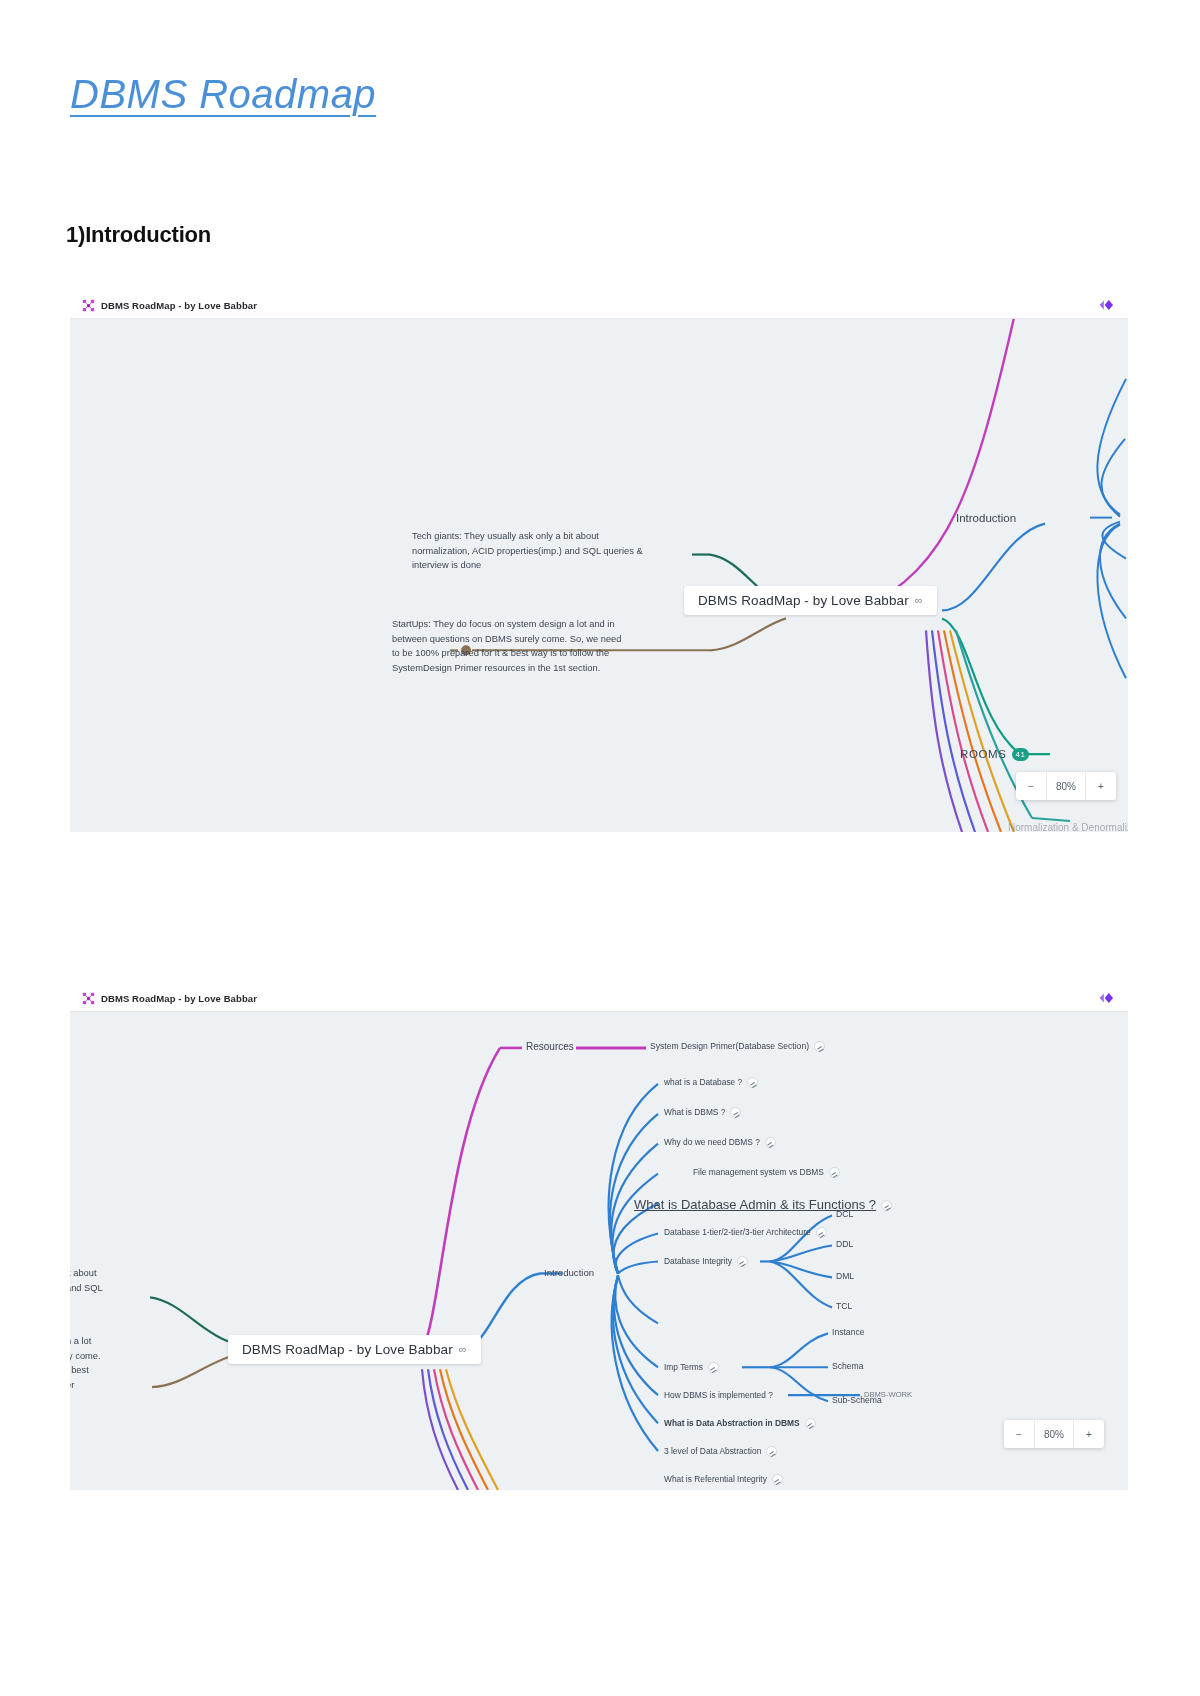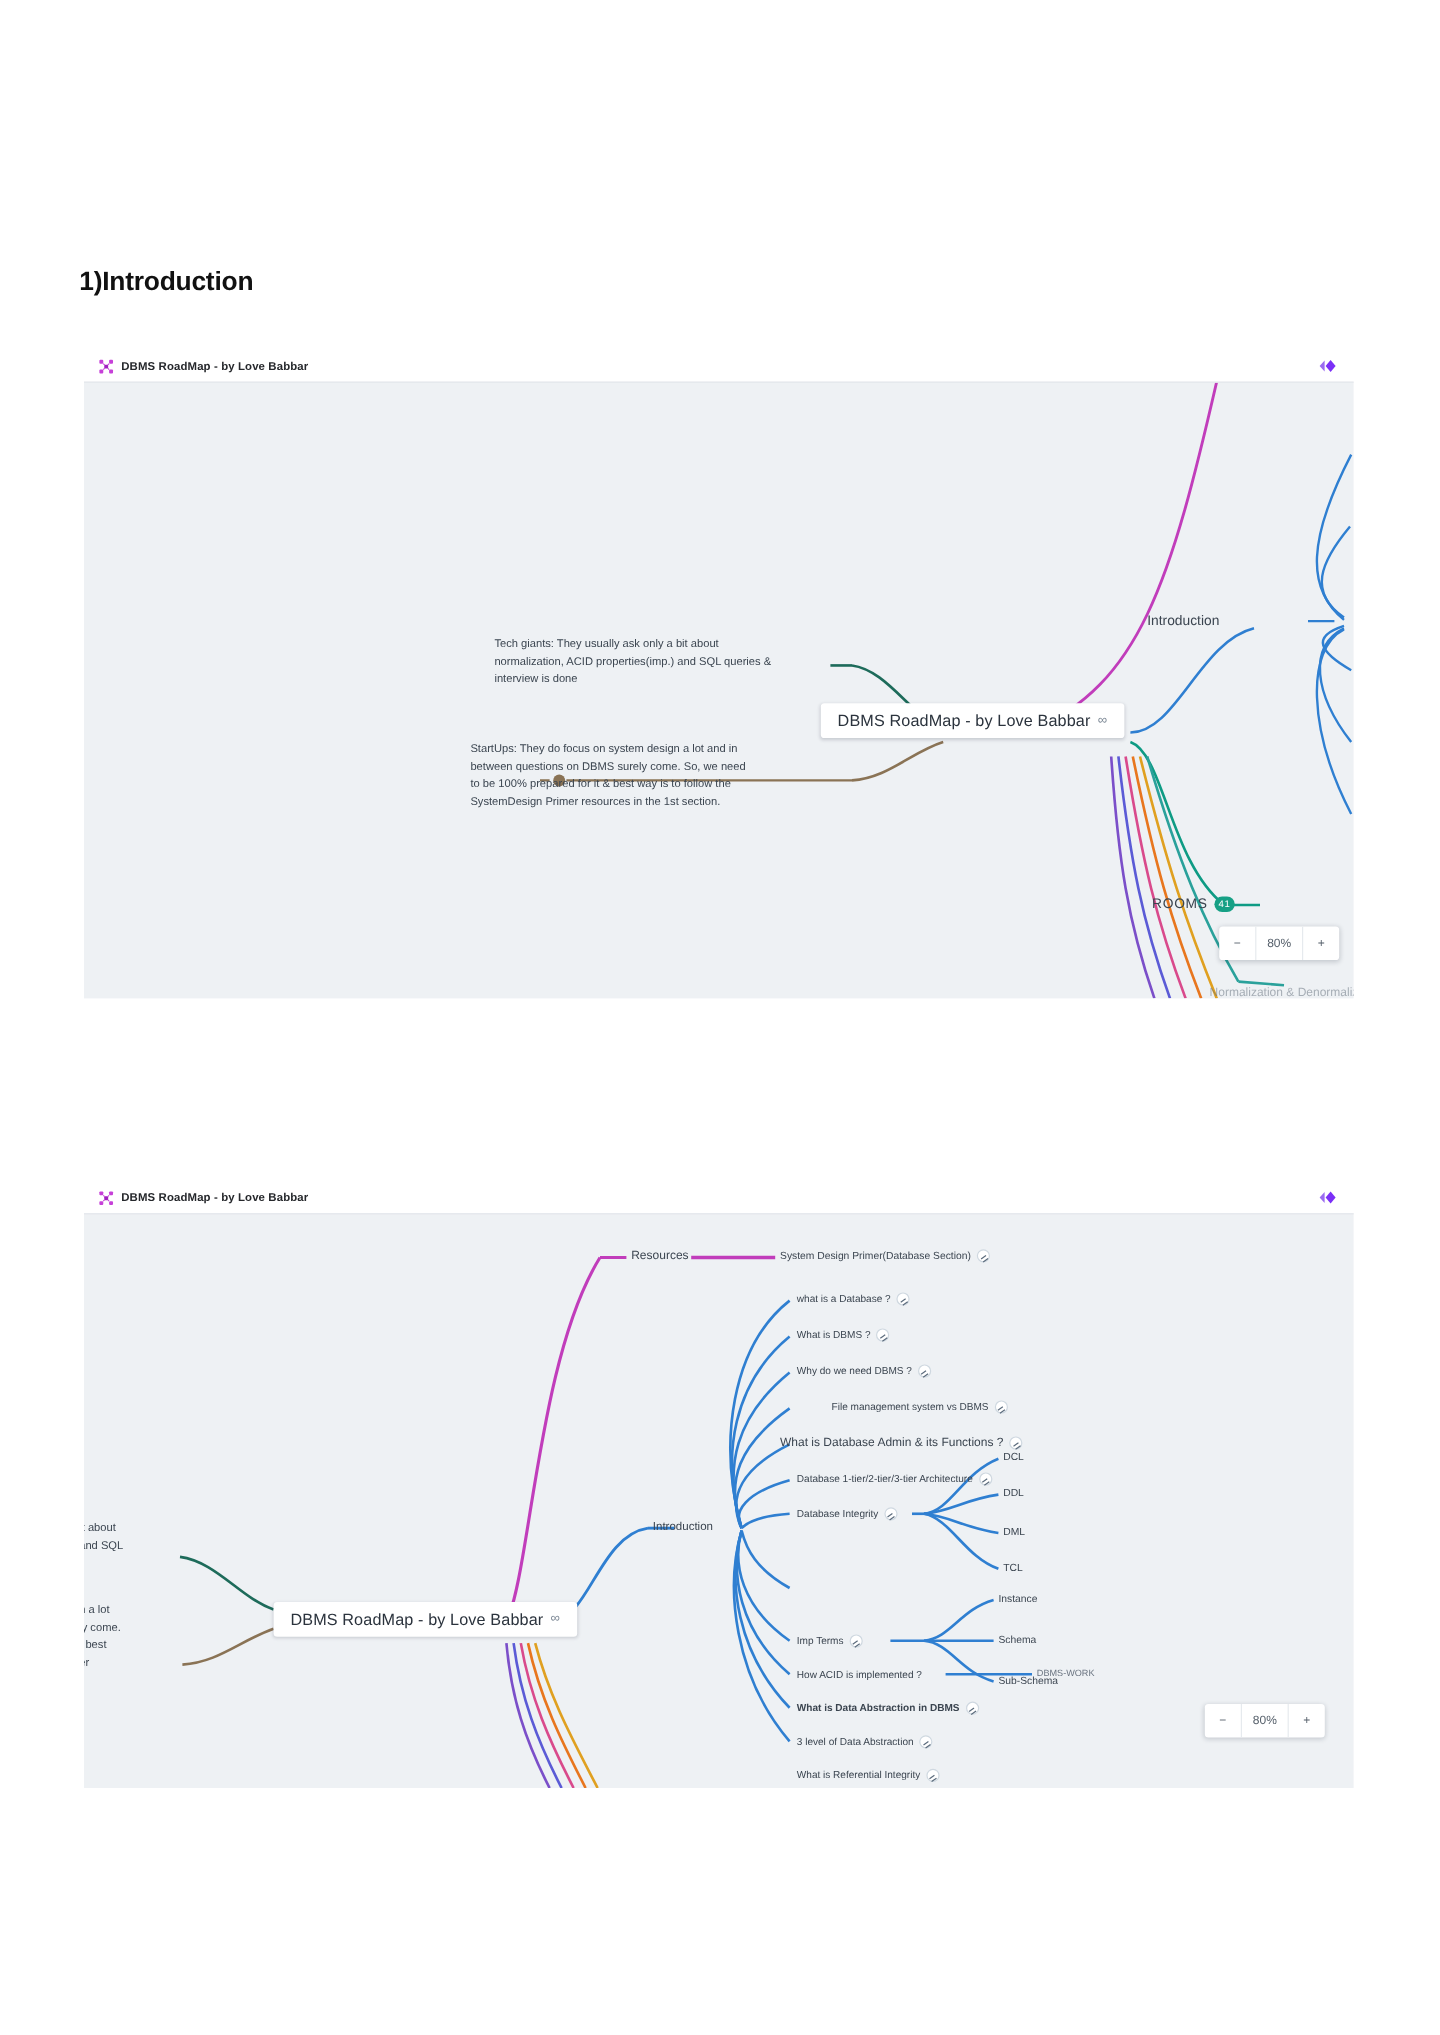--- a/index.html
+++ b/index.html
@@ -175,20 +175,21 @@
     height: 100%;
   }
   .zoom-minus, .zoom-plus { width: 30px; font-size: 13px; }
   .zoom-level { width: 40px; border-left: 1px solid #e6eaee; border-right: 1px solid #e6eaee; }
 </style>
 </head>
 <body>
 
 <div class="page">
 
+  <div class="doc-title">DBMS Roadmap</div>
   <div class="section-heading">1)Introduction</div>
 
   <div class="embed" style="left:70px; top:292px; width:1058px; height:540px;">
 
     <div class="embed-header">
       <svg class="node-icon" viewBox="0 0 16 16">
         <rect x="1" y="1" width="4" height="4" rx="1" fill="#c640d8"></rect>
         <rect x="11" y="1" width="4" height="4" rx="1" fill="#c640d8"></rect>
         <rect x="1" y="11" width="4" height="4" rx="1" fill="#c640d8"></rect>
         <rect x="11" y="11" width="4" height="4" rx="1" fill="#c640d8"></rect>
@@ -351,33 +352,33 @@
       </div>
       <div class="mm-text" style="left:594px; top:95px; font-size:8.4px;">
         <span>What is DBMS ?</span><span class="link-dot"></span>
       </div>
       <div class="mm-text" style="left:594px; top:125px; font-size:8.4px;">
         <span>Why do we need DBMS ?</span><span class="link-dot"></span>
       </div>
       <div class="mm-text" style="left:594px; top:155px; font-size:8.4px;margin-left:29px;">
         <span>File management system vs DBMS</span><span class="link-dot"></span>
       </div>
-      <div class="mm-text" style="left:580px; top:185px; font-size:10px;">
+      <div class="mm-text" style="left:564px; top:185px; font-size:13px;text-decoration:underline;">
         <span>What is Database Admin &amp; its Functions ?</span><span class="link-dot"></span>
       </div>
       <div class="mm-text" style="left:594px; top:215px; font-size:8.4px;">
         <span>Database 1-tier/2-tier/3-tier Architecture</span><span class="link-dot"></span>
       </div>
       <div class="mm-text" style="left:594px; top:244px; font-size:8.4px;">
         <span>Database Integrity</span><span class="link-dot"></span>
       </div>
       <div class="mm-text" style="left:594px; top:350px; font-size:8.4px;">
         <span>Imp Terms</span><span class="link-dot"></span>
       </div>
-      <div class="mm-text" style="left:594px; top:378px; font-size:8.4px;">How ACID is implemented ?</div>
+      <div class="mm-text" style="left:594px; top:378px; font-size:8.4px;">How DBMS is implemented ?</div>
       <div class="mm-text" style="left:794px; top:378px; font-size:7.6px; color:#6a7480;">DBMS-WORK</div>
       <div class="mm-text" style="left:594px; top:406px; font-size:8.4px;font-weight:bold;">
         <span>What is Data Abstraction in DBMS</span><span class="link-dot"></span>
       </div>
       <div class="mm-text" style="left:594px; top:434px; font-size:8.4px;">
         <span>3 level of Data Abstraction</span><span class="link-dot"></span>
       </div>
       <div class="mm-text" style="left:594px; top:462px; font-size:8.4px;">
         <span>What is Referential Integrity</span><span class="link-dot"></span>
       </div>

